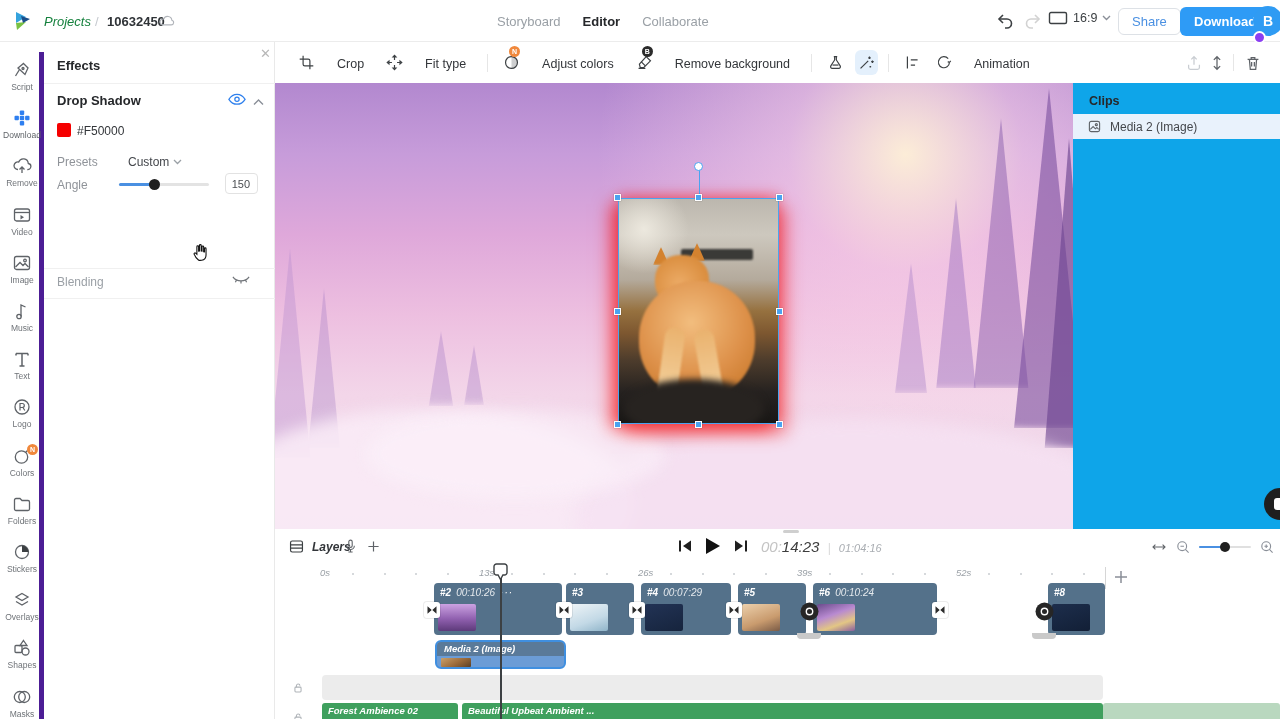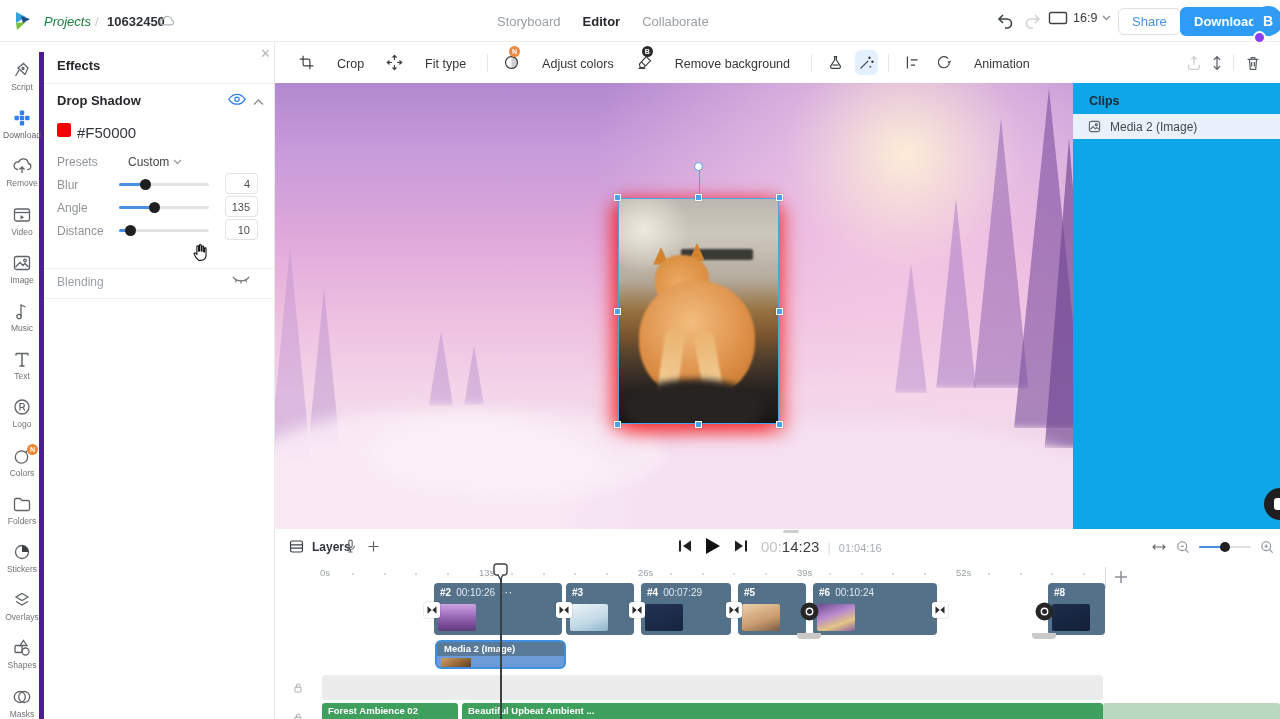--- a/index.html
+++ b/index.html
@@ -51,21 +51,21 @@
   .effects { position:absolute; left:44px; top:42px; width:231px; height:677px; background:#fff;
              border-right:1px solid #e9e9e9; z-index:20; font-size:12px; }
   .fx-title { position:absolute; left:13px; top:16px; font-size:13px; font-weight:bold; color:#26282b; }
   .fx-close { position:absolute; left:216px; top:4px; font-size:13px; color:#b7b7b7; cursor:pointer; }
   .fx-div1 { position:absolute; left:0; top:41px; width:231px; border-top:1px solid #f0f0f0; }
   .fx-section { position:absolute; left:13px; top:51px; font-size:13px; font-weight:bold; color:#26282b; }
   .fx-eye { position:absolute; left:184px; top:51px; width:18px; height:14px; cursor:pointer; }
   .fx-chev { position:absolute; left:209px; top:53px; width:11px; height:11px; cursor:pointer; }
   .fx-swatch { position:absolute; left:13px; top:81px; width:14px; height:14px; background:#F50000;
                border-radius:2px; cursor:pointer; }
-  .fx-hex { position:absolute; left:33px; top:82px; font-size:15px; color:#33363a; }
+  .fx-hex { position:absolute; left:33px; top:82px; font-size:12px; color:#33363a; }
   .fx-presets-label { position:absolute; left:13px; top:113px; color:#8f9399; }
   .fx-presets-val { position:absolute; left:84px; top:113px; color:#44474c; cursor:pointer; display:flex; gap:4px; align-items:center;}
   .fx-rows { position:absolute; left:0; top:131px; width:231px; }
   .fx-row { position:relative; height:23px; }
   .fx-label { position:absolute; left:13px; top:5px; color:#8f9399; }
   .fx-track { position:absolute; left:75px; top:10px; width:90px; height:3px; background:#e3e3e3;
               border-radius:2px; cursor:pointer; }
   .fx-fill { position:absolute; left:0; top:0; height:3px; background:#4a90e2; border-radius:2px; }
   .fx-thumb { position:absolute; top:-4.5px; width:11px; height:11px; margin-left:-5px; background:#1f1f1f;
               border-radius:50%; cursor:pointer; }
@@ -128,21 +128,21 @@
 
   
   .clipspanel { position:absolute; left:1073px; top:83px; width:207px; height:446px; background:#0ea5e9; z-index:12; }
   .cp-title { position:absolute; left:16px; top:11px; font-size:12.5px; font-weight:bold; color:#26282b; }
   .cp-row { position:absolute; left:0; width:207px; height:25px; display:flex; align-items:center;
             gap:9px; padding-left:15px; font-size:12px; color:#44474c; cursor:pointer; }
   .cp-row.sel { background:#e9f2fc; }
   .cp-row svg { width:13px; height:13px; }
 
   
-  .timeline { position:absolute; left:275px; top:529px; width:1005px; height:146px; background:#fff; z-index:12; }
+  .timeline { position:absolute; left:275px; top:529px; width:1005px; height:146px; background:#fff; z-index:12;font-style:italic; }
   .tl-resize { position:absolute; left:508px; top:1px; width:16px; height:3px; border-radius:2px; background:#cfcfcf; cursor:row-resize;}
   .tl-head { position:absolute; left:0; top:0; width:1005px; height:36px; }
   .tl-layers { position:absolute; left:13px; top:9px; display:flex; align-items:center; gap:7px;
                font-size:12px; font-weight:bold; color:#33363a; cursor:pointer; }
   .tl-layers svg, .tl-mic svg, .tl-plus svg { width:17px; height:17px; }
   .tl-mic { position:absolute; left:67px; top:9px; cursor:pointer; }
   .tl-plus { position:absolute; left:90px; top:9px; cursor:pointer; }
   .pb { position:absolute; top:9px; cursor:pointer; }
   .pb svg { width:16px; height:16px; }
   .pb.play svg { width:22px; height:22px; }
@@ -387,42 +387,26 @@
     <div class="fx-hex">#F50000</div>
     <div class="fx-presets-label">Presets</div>
     <div class="fx-presets-val">
       <span>Custom</span>
       <svg width="9" height="6" viewBox="0 0 9 6" fill="none" stroke="#9aa0a6" stroke-width="1.3">
           <path d="M1 1l3.5 3.5L8 1"></path>
         </svg>
     </div>
     <div class="fx-rows">
         <div class="fx-row">
-          <span class="fx-label">Blur</span>
-          <span class="fx-track">
-            <span class="fx-fill" style="width: 29%;"></span>
-            <span class="fx-thumb" style="left: 29%;"></span>
-          </span>
-          <div class="fx-value">4</div>
-        </div>
-        <div class="fx-row">
           <span class="fx-label">Angle</span>
           <span class="fx-track">
             <span class="fx-fill" style="width: 39%;"></span>
             <span class="fx-thumb" style="left: 39%;"></span>
           </span>
-          <div class="fx-value">135</div>
-        </div>
-        <div class="fx-row">
-          <span class="fx-label">Distance</span>
-          <span class="fx-track">
-            <span class="fx-fill" style="width: 12%;"></span>
-            <span class="fx-thumb" style="left: 12%;"></span>
-          </span>
-          <div class="fx-value">10</div>
+          <div class="fx-value">150</div>
         </div>
       </div>
     <div class="fx-div2"></div>
     <div class="fx-blending">Blending</div>
     <span class="fx-eyeclosed">
       <svg viewBox="0 0 20 12" fill="none" stroke="#6f7378" stroke-width="1.3">
           <path d="M1 2c2.5 3.5 6 4.5 9 4.5S16.5 5.5 19 2"></path>
           <path d="M5 5.5L3.8 8M10 6.8v2.7M15 5.5L16.2 8"></path>
         </svg>
     </span>

